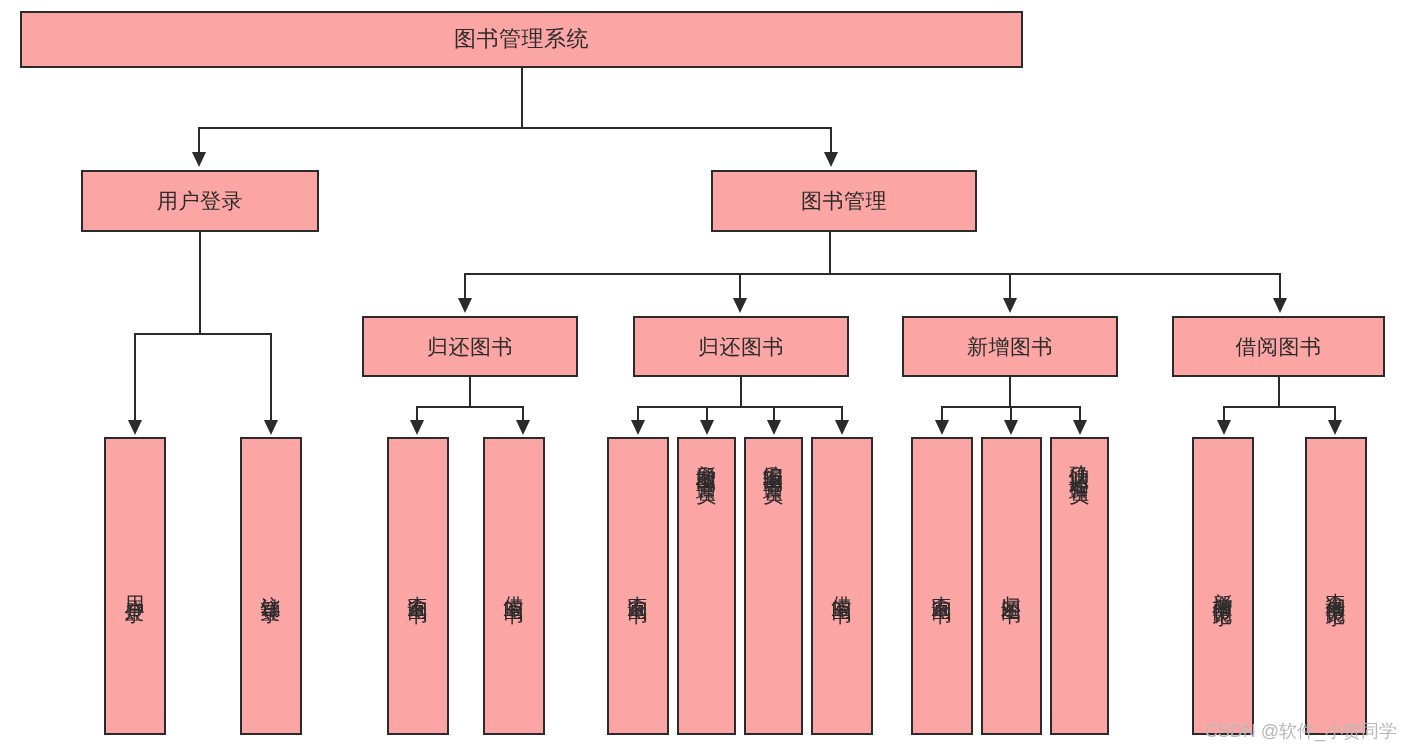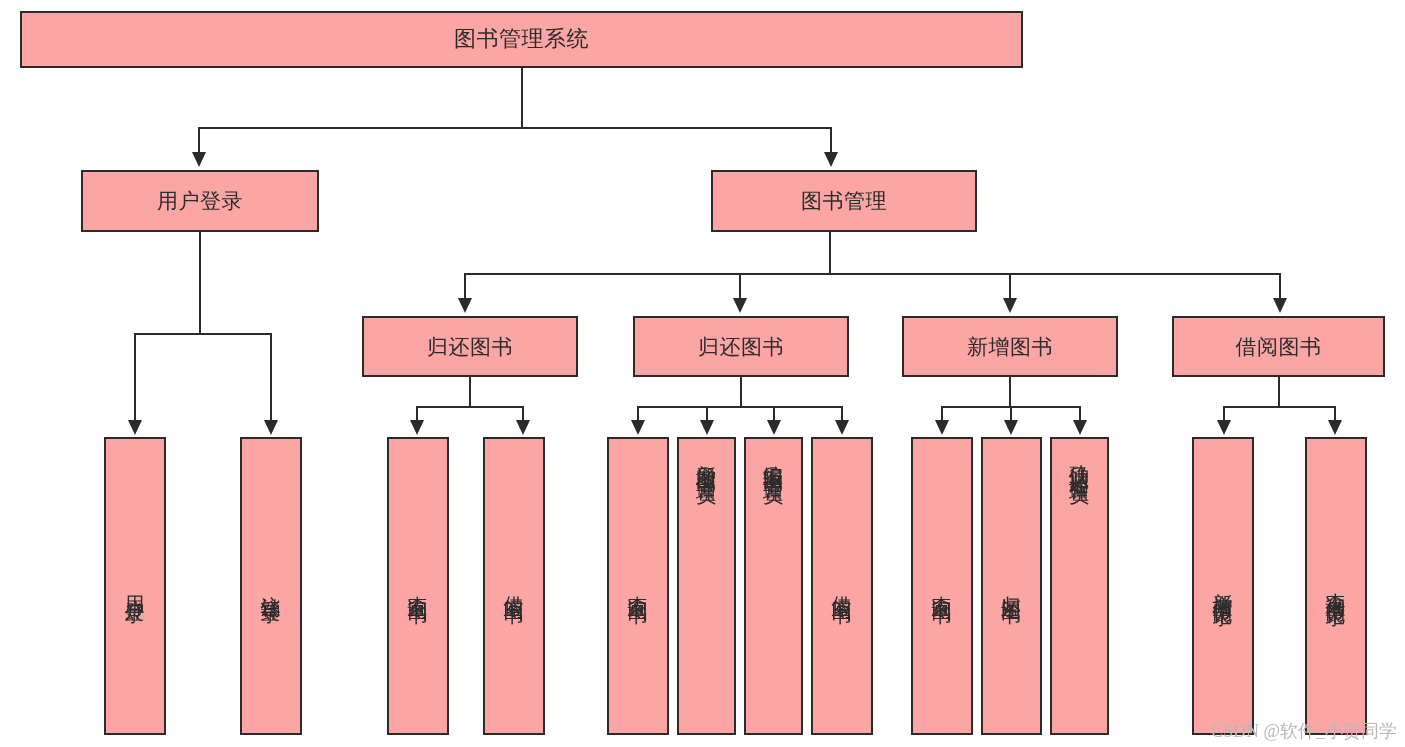--- a/index.html
+++ b/index.html
@@ -78,21 +78,21 @@
     border-top: 15px solid #2b2b2b;
   }
   
   #watermark {
     position: absolute;
     right: 8px;
     bottom: 4px;
     font-size: 18px;
     color: #b8b8b8;
     white-space: nowrap;
-    font-family: Liberation Serif, serif;
+    font-family: Liberation Sans, sans-serif;
   }
 </style>
 </head>
 <body>
 
 <div id="canvas">
 
   <div class="node h" id="node-root" style="left:20px; top:11px; width:1003px; height:57px;">
     <span class="label">图书管理系统</span>
   </div>

